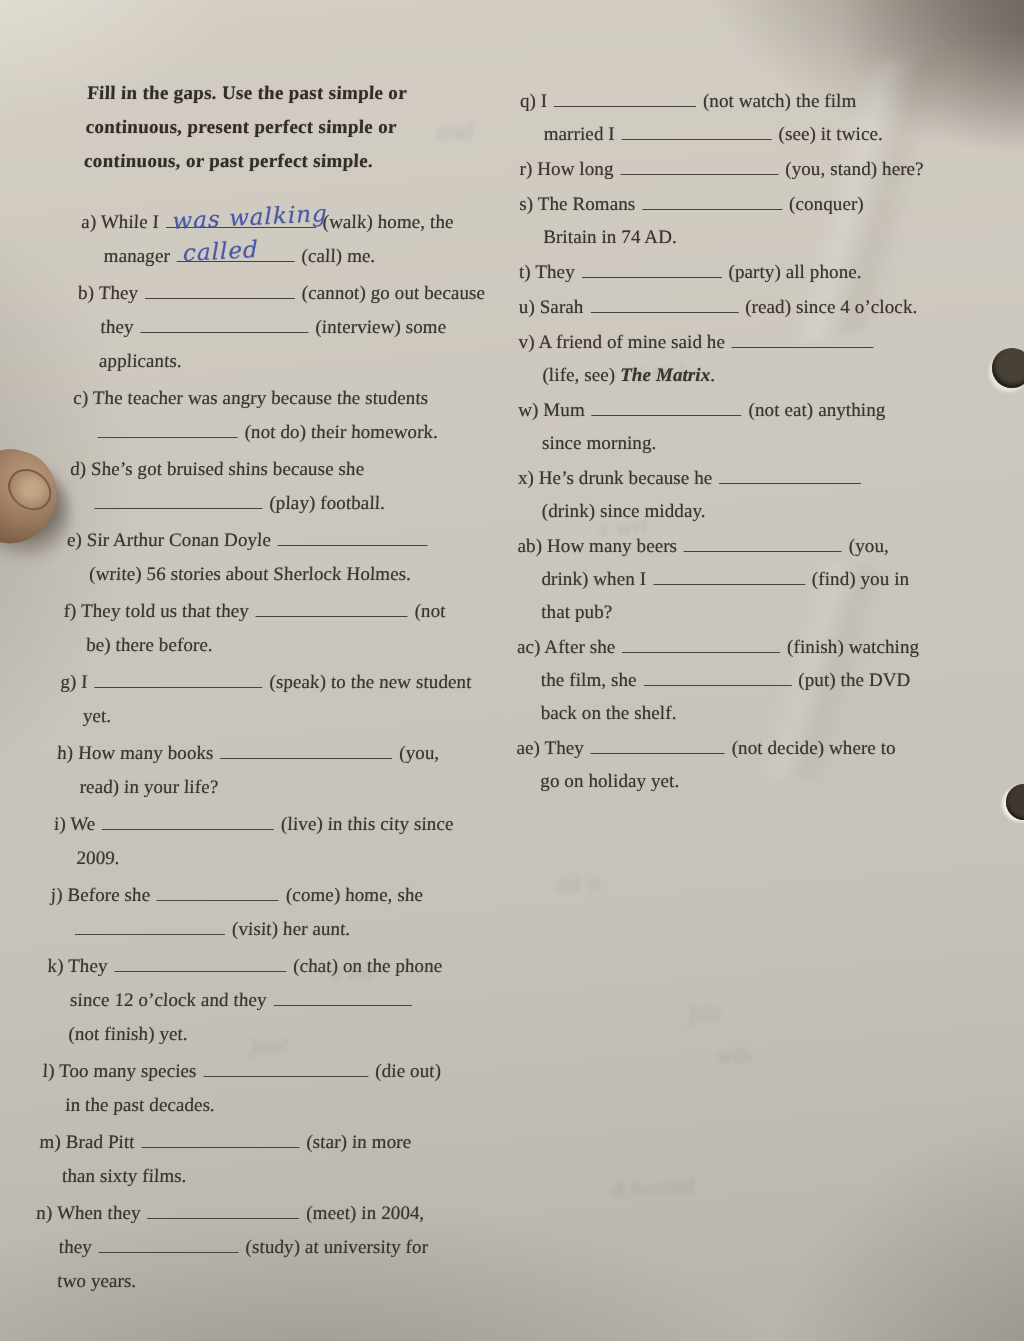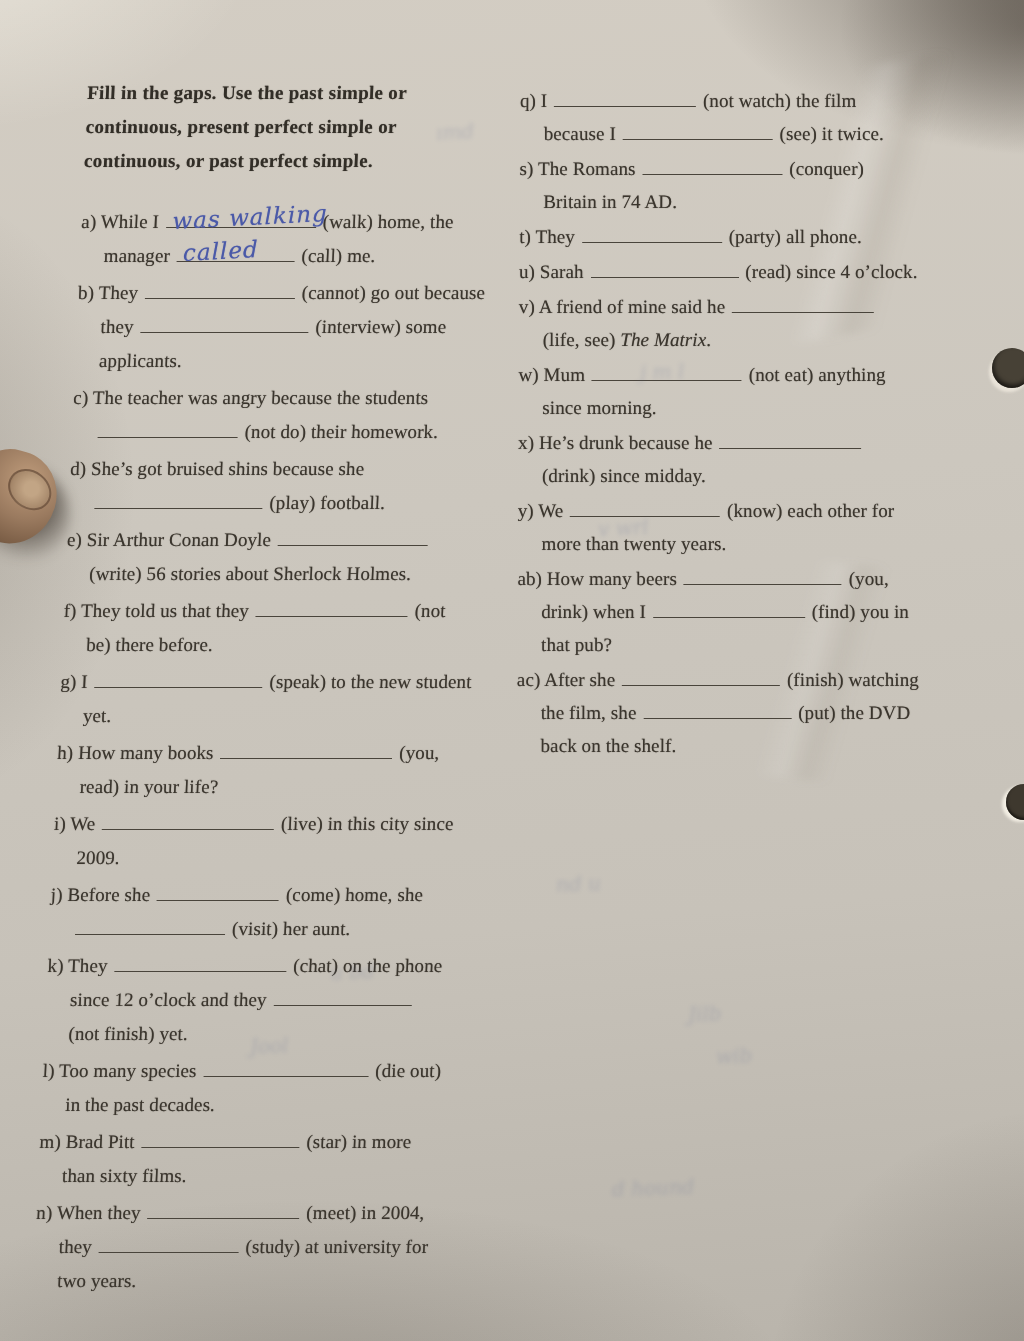--- a/index.html
+++ b/index.html
@@ -27,21 +27,21 @@
   .col-right{left:520px;top:84px;width:498px;line-height:33px;transform:skewX(-0.3deg);transform-origin:0 0;}
   .title{font-weight:bold;margin:0 0 27px 0;color:#322e27;letter-spacing:0.3px;}
   .item{margin:0 0 3px 0;padding-left:24px;text-indent:-24px;}
   .col-right .item{margin:0 0 2px 0;}
   .blank{display:inline-block;text-indent:0;height:15px;border-bottom:1.7px solid #49443b;
          margin:0 2px;position:relative;vertical-align:baseline;}
   .pen{position:absolute;left:6px;bottom:-7px;white-space:nowrap;
        font-family:"DejaVu Serif","Liberation Serif",serif;font-style:italic;
        font-size:23px;letter-spacing:1px;color:#4a59a8;transform:rotate(-3deg);
        text-shadow:0 0 1px rgba(74,89,168,0.6);}
-  .it{font-style:italic;}
+  .it{font-style:italic;font-weight:bold;}
 
   .mark{position:absolute;font-family:"DejaVu Serif",serif;font-style:italic;font-size:20px;
         color:#5c6890;opacity:0.22;filter:blur(2px);pointer-events:none;white-space:nowrap;}
 
   .hole1{position:absolute;right:-8px;top:348px;width:40px;height:40px;border-radius:50%;
          background:radial-gradient(circle at 42% 38%, #474136 55%, #2c2820 100%);
          box-shadow:-3px 4px 3px rgba(238,233,222,0.85), inset 2px -3px 4px rgba(0,0,0,0.55);}
   .hole2{position:absolute;right:-18px;top:784px;width:36px;height:36px;border-radius:50%;
          background:radial-gradient(circle at 45% 40%, #3e382e 55%, #262218 100%);
          box-shadow:-4px 2px 3px rgba(244,240,230,0.95), inset 1px -2px 3px rgba(0,0,0,0.5);}
@@ -80,30 +80,31 @@
         <p class="item"><span>j) </span><span>Before she </span><span class="blank" style="width: 122px;"></span><span> (come) home, she</span><br><span class="blank" style="width: 150px;"></span><span> (visit) her aunt.</span></p>
         <p class="item"><span>k) </span><span>They </span><span class="blank" style="width: 172px;"></span><span> (chat) on the phone</span><br><span>since 12 o’clock and they </span><span class="blank" style="width: 138px;"></span><br><span>(not finish) yet.</span></p>
         <p class="item"><span>l) </span><span>Too many species </span><span class="blank" style="width: 165px;"></span><span> (die out)</span><br><span>in the past decades.</span></p>
         <p class="item"><span>m) </span><span>Brad Pitt </span><span class="blank" style="width: 158px;"></span><span> (star) in more</span><br><span>than sixty films.</span></p>
         <p class="item"><span>n) </span><span>When they </span><span class="blank" style="width: 152px;"></span><span> (meet) in 2004,</span><br><span>they </span><span class="blank" style="width: 140px;"></span><span> (study) at university for</span><br><span>two years.</span></p>
       </div>
   </div>
 
   <div class="col col-right">
     <div id="right-items">
-        <p class="item"><span>q) </span><span>I </span><span class="blank" style="width: 142px;"></span><span> (not watch) the film</span><br><span>because I </span><span class="blank" style="width: 150px;"></span><span> (see) it twice.</span></p>
+        <p class="item"><span>q) </span><span>I </span><span class="blank" style="width: 142px;"></span><span> (not watch) the film</span><br><span>married I </span><span class="blank" style="width: 150px;"></span><span> (see) it twice.</span></p>
+        <p class="item"><span>r) </span><span>How long </span><span class="blank" style="width: 158px;"></span><span> (you, stand) here?</span></p>
         <p class="item"><span>s) </span><span>The Romans </span><span class="blank" style="width: 140px;"></span><span> (conquer)</span><br><span>Britain in 74 AD.</span></p>
         <p class="item"><span>t) </span><span>They </span><span class="blank" style="width: 140px;"></span><span> (party) all phone.</span></p>
         <p class="item"><span>u) </span><span>Sarah </span><span class="blank" style="width: 148px;"></span><span> (read) since 4 o’clock.</span></p>
         <p class="item"><span>v) </span><span>A friend of mine said he </span><span class="blank" style="width: 142px;"></span><br><span>(life, see) </span><span class="it">The Matrix</span><span>.</span></p>
         <p class="item"><span>w) </span><span>Mum </span><span class="blank" style="width: 150px;"></span><span> (not eat) anything</span><br><span>since morning.</span></p>
         <p class="item"><span>x) </span><span>He’s drunk because he </span><span class="blank" style="width: 142px;"></span><br><span>(drink) since midday.</span></p>
-        <p class="item"><span>y) </span><span>We </span><span class="blank" style="width: 150px;"></span><span> (know) each other for</span><br><span>more than twenty years.</span></p>
         <p class="item"><span>ab) </span><span>How many beers </span><span class="blank" style="width: 158px;"></span><span> (you,</span><br><span>drink) when I </span><span class="blank" style="width: 152px;"></span><span> (find) you in</span><br><span>that pub?</span></p>
         <p class="item"><span>ac) </span><span>After she </span><span class="blank" style="width: 158px;"></span><span> (finish) watching</span><br><span>the film, she </span><span class="blank" style="width: 148px;"></span><span> (put) the DVD</span><br><span>back on the shelf.</span></p>
+        <p class="item"><span>ae) </span><span>They </span><span class="blank" style="width: 134px;"></span><span> (not decide) where to</span><br><span>go on holiday yet.</span></p>
       </div>
   </div>
 
   <div id="marks-layer">
       <div class="mark" style="left: 436px; top: 120px; transform: rotate(-3deg);">ımd</div>
       <div class="mark" style="left: 640px; top: 360px; transform: rotate(-2deg);">j m l</div>
       <div class="mark" style="left: 598px; top: 516px; transform: rotate(-3deg);">v wrl</div>
       <div class="mark" style="left: 330px; top: 960px; transform: rotate(-2deg);">u bd</div>
       <div class="mark" style="left: 556px; top: 872px; transform: rotate(-2deg);">nd u</div>
       <div class="mark" style="left: 688px; top: 1002px; transform: rotate(-2deg);">Jilb</div>

